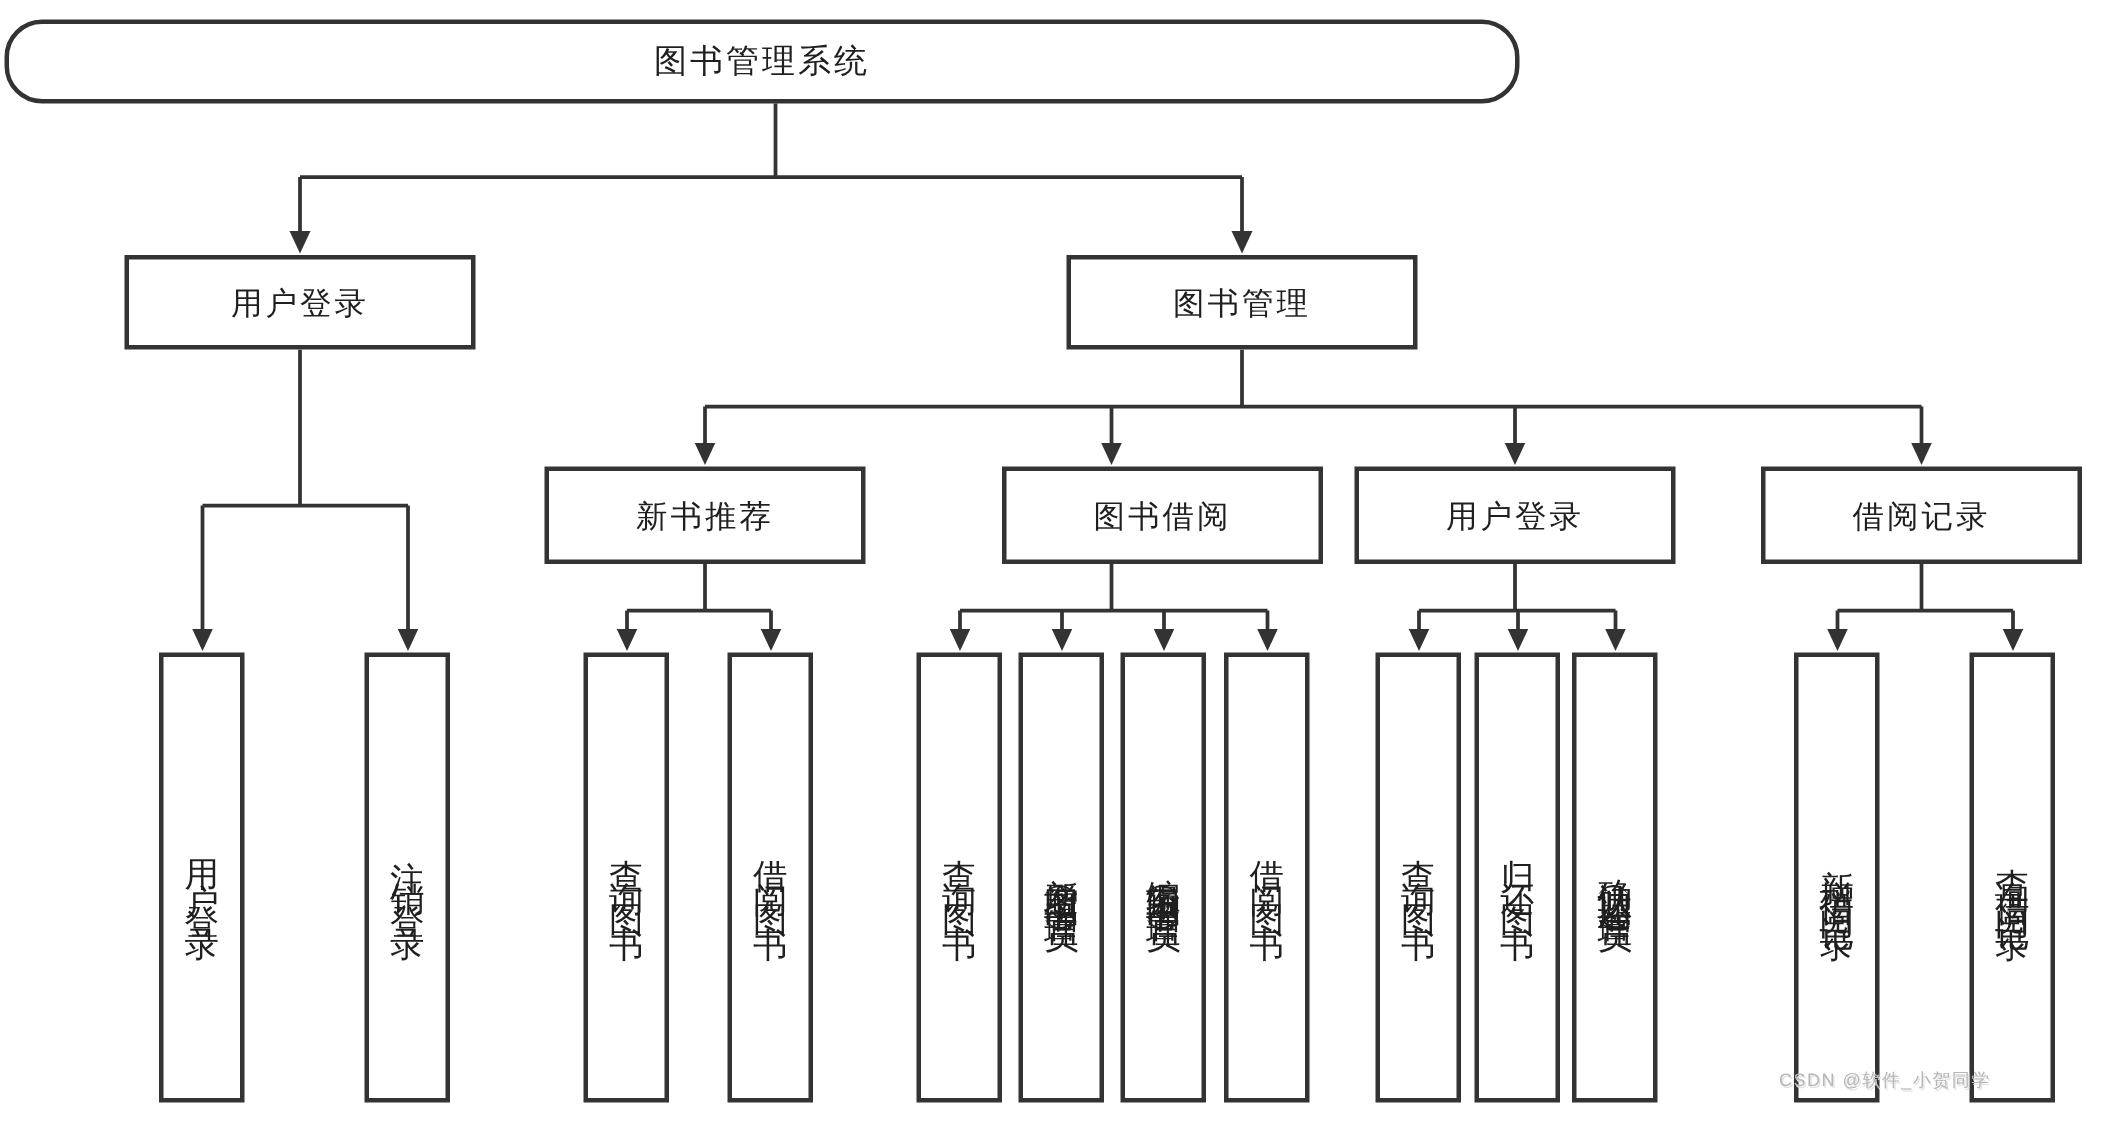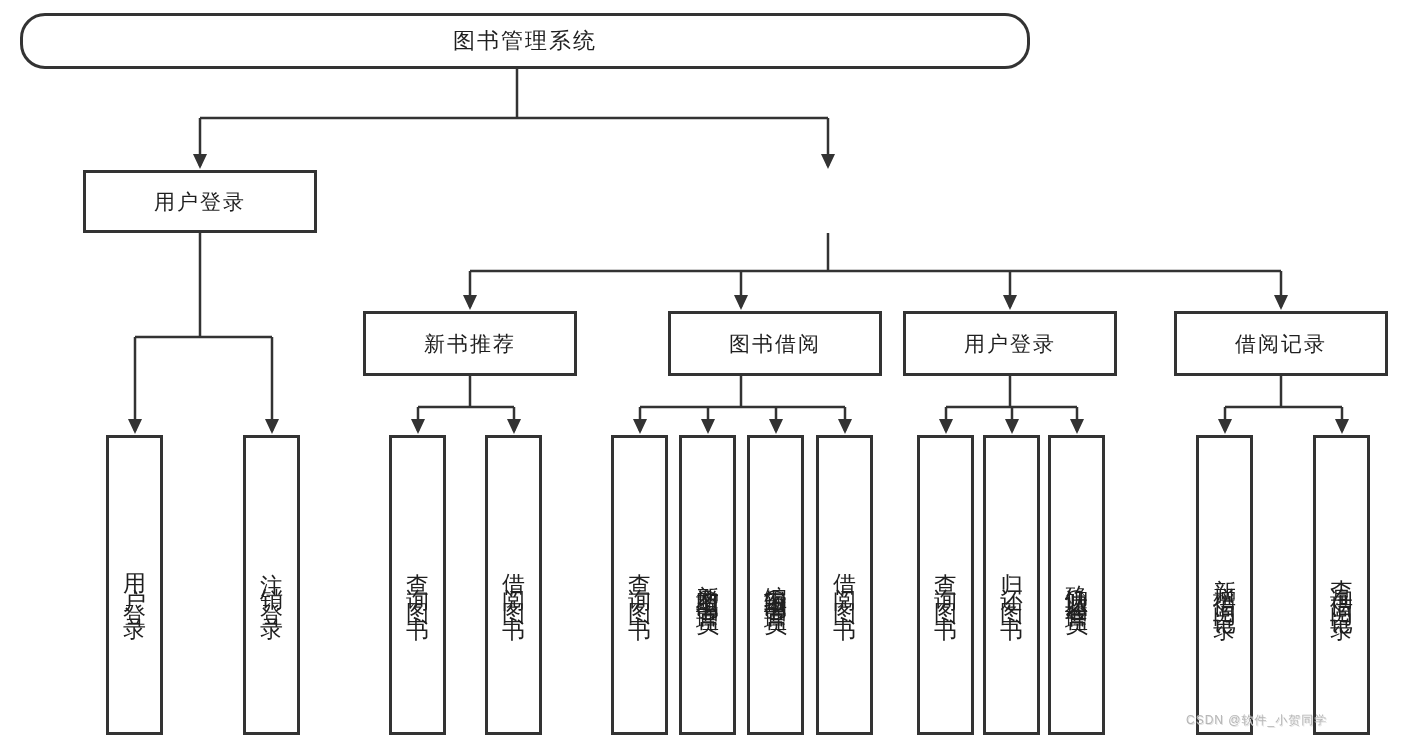--- a/index.html
+++ b/index.html
@@ -28,21 +28,21 @@
     justify-content:center;
     z-index:2;
   }
   .hlabel{
     font-size:21px;
     letter-spacing:2px;
     white-space:nowrap;
     color:var(--text);
   }
   .title-box .hlabel{font-size:22px;}
-  .title-box{left:20px;top:13px;width:1010px;height:56px;border-radius:25px;}
+  .title-box{left:3px;top:13px;width:1010px;height:56px;border-radius:25px;}
   .lvl2{top:170px;width:234px;height:63px;}
   .lvl3{top:311px;width:214px;height:65px;}
   .leaf{top:435px;width:57px;height:300px;}
   .vtext{
     writing-mode:vertical-rl;
     text-orientation:mixed;
     font-size:23px;
     line-height:1;
     color:var(--text);
     white-space:nowrap;
@@ -113,20 +113,23 @@
     </g>
   </svg>
 
   <div class="box title-box">
     <span class="hlabel">图书管理系统</span>
   </div>
 
   <div class="box lvl2" style="left:83px">
     <span class="hlabel">用户登录</span>
   </div>
+  <div class="box lvl2" style="left:711px">
+    <span class="hlabel">图书管理</span>
+  </div>
 
   <div class="box lvl3" style="left:363px">
     <span class="hlabel">新书推荐</span>
   </div>
   <div class="box lvl3" style="left:668px">
     <span class="hlabel">图书借阅</span>
   </div>
   <div class="box lvl3" style="left:903px">
     <span class="hlabel">用户登录</span>
   </div>

